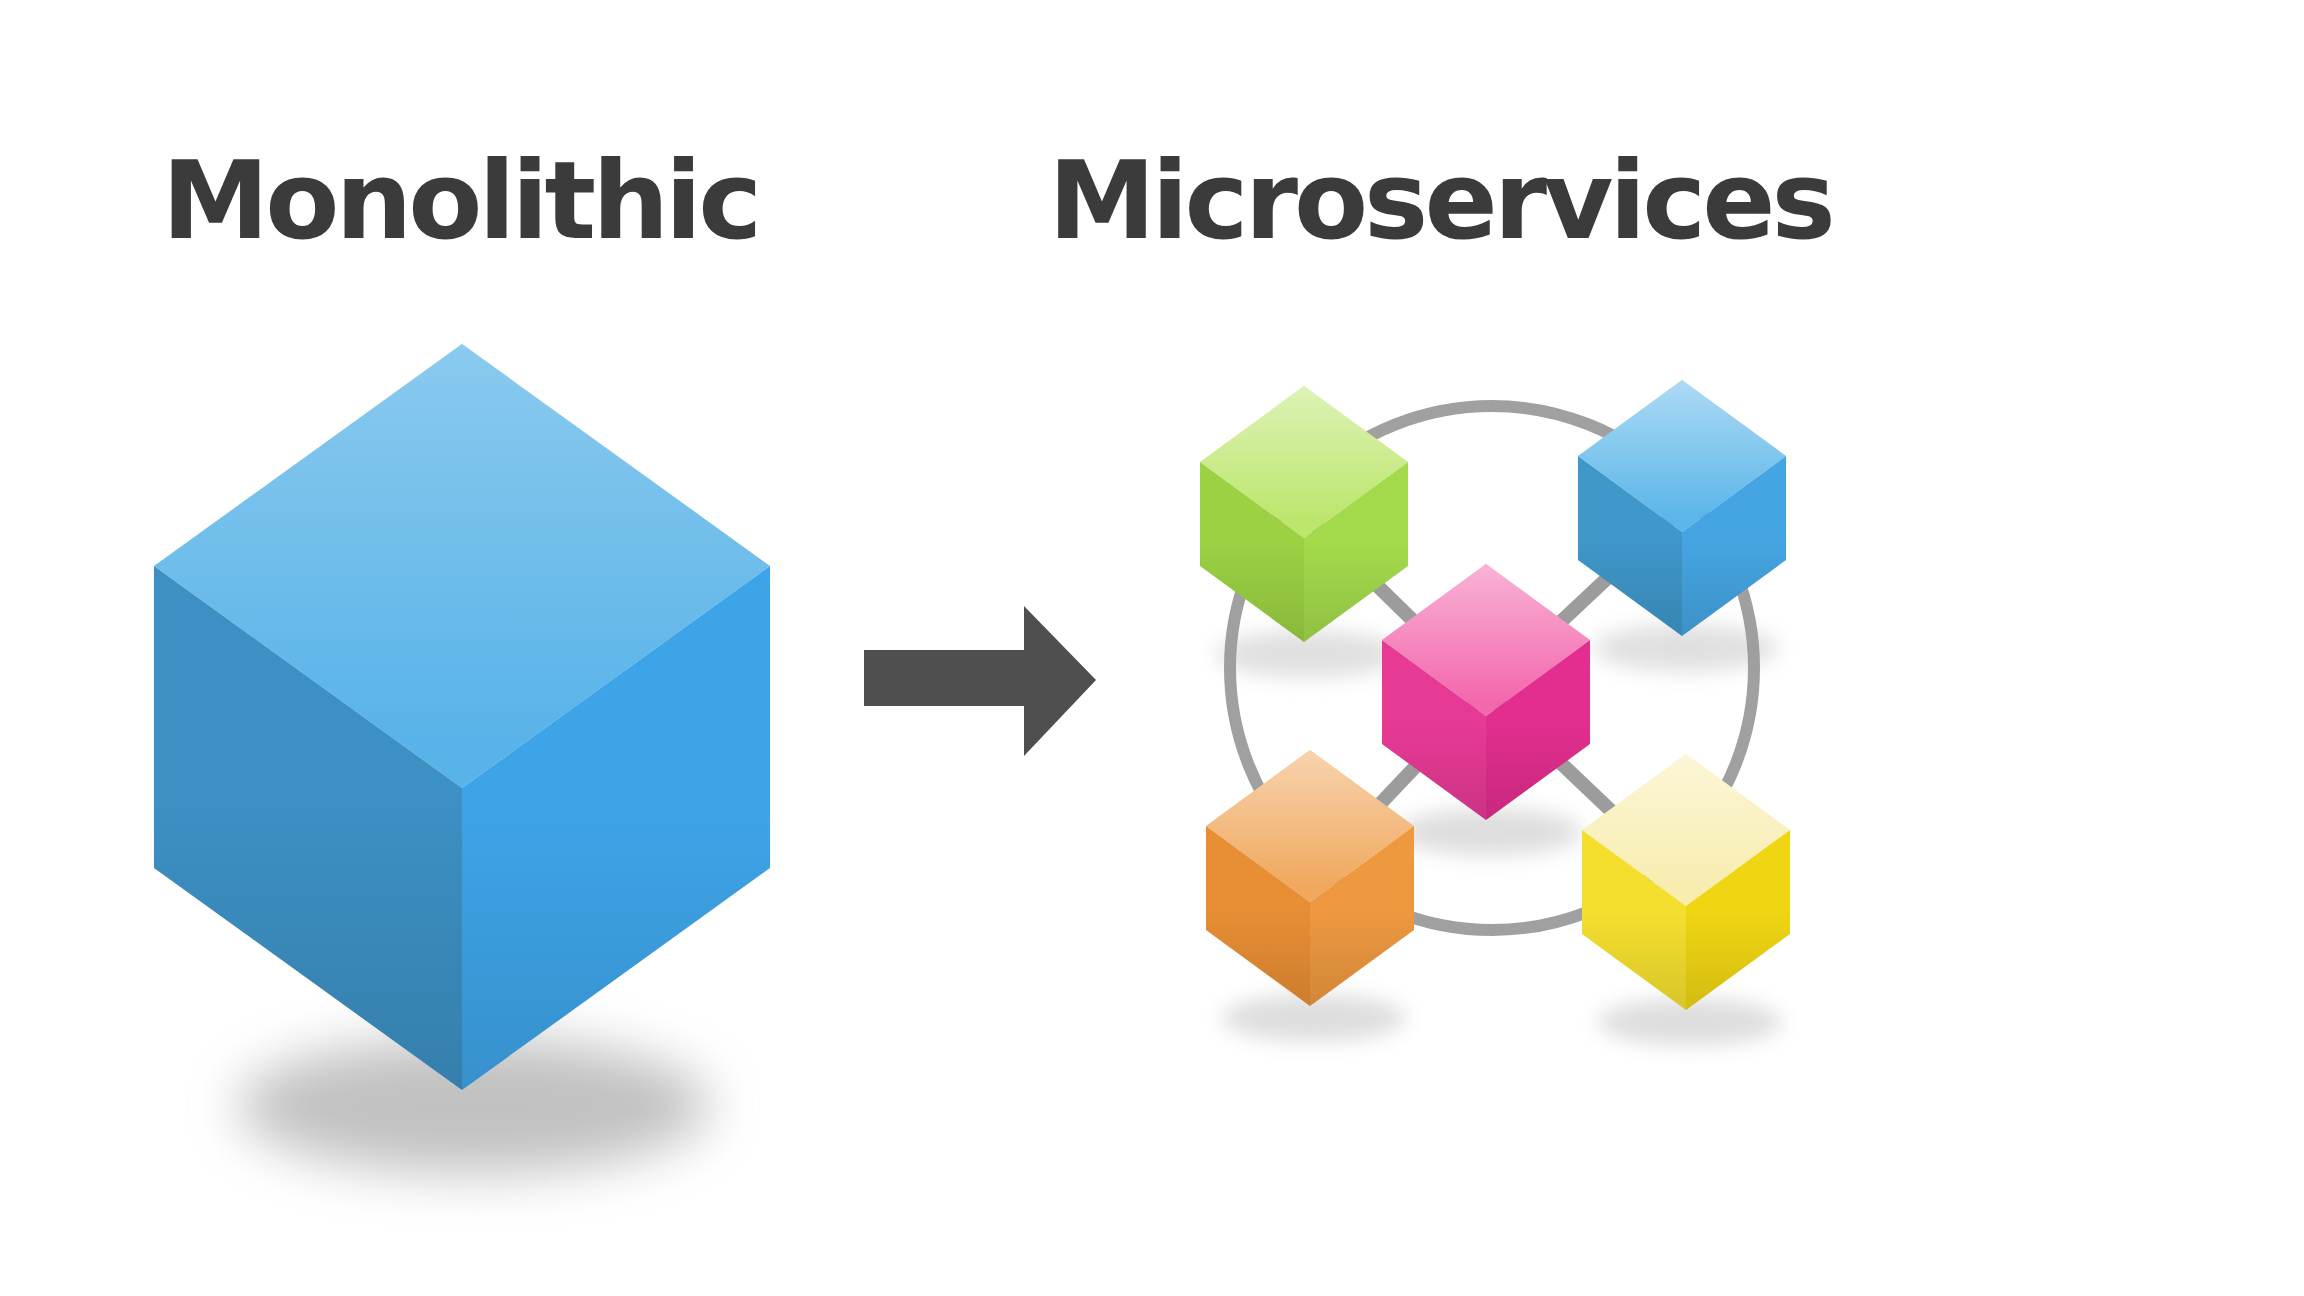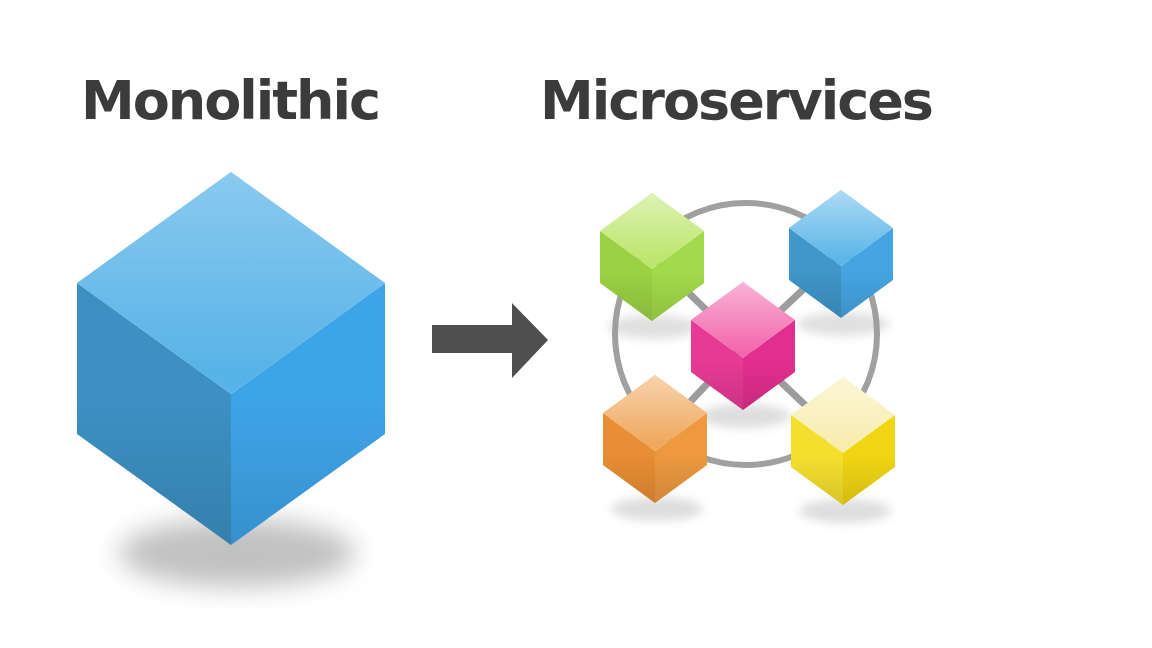--- a/index.html
+++ b/index.html
@@ -21,21 +21,21 @@
     top: 74px;
     transform: translateX(-50%);
     font-size: 54px;
     font-weight: 700;
     line-height: 54px;
     letter-spacing: -2px;
     white-space: nowrap;
     margin: 0;
   }
   .title-left  { left: 230px; }
-  .title-right { left: 736px; }
+  .title-right { left: 720px; }
   svg.scene {
     position: absolute;
     left: 0;
     top: 0;
   }
 </style>
 </head>
 <body>
 
 <div class="canvas">

